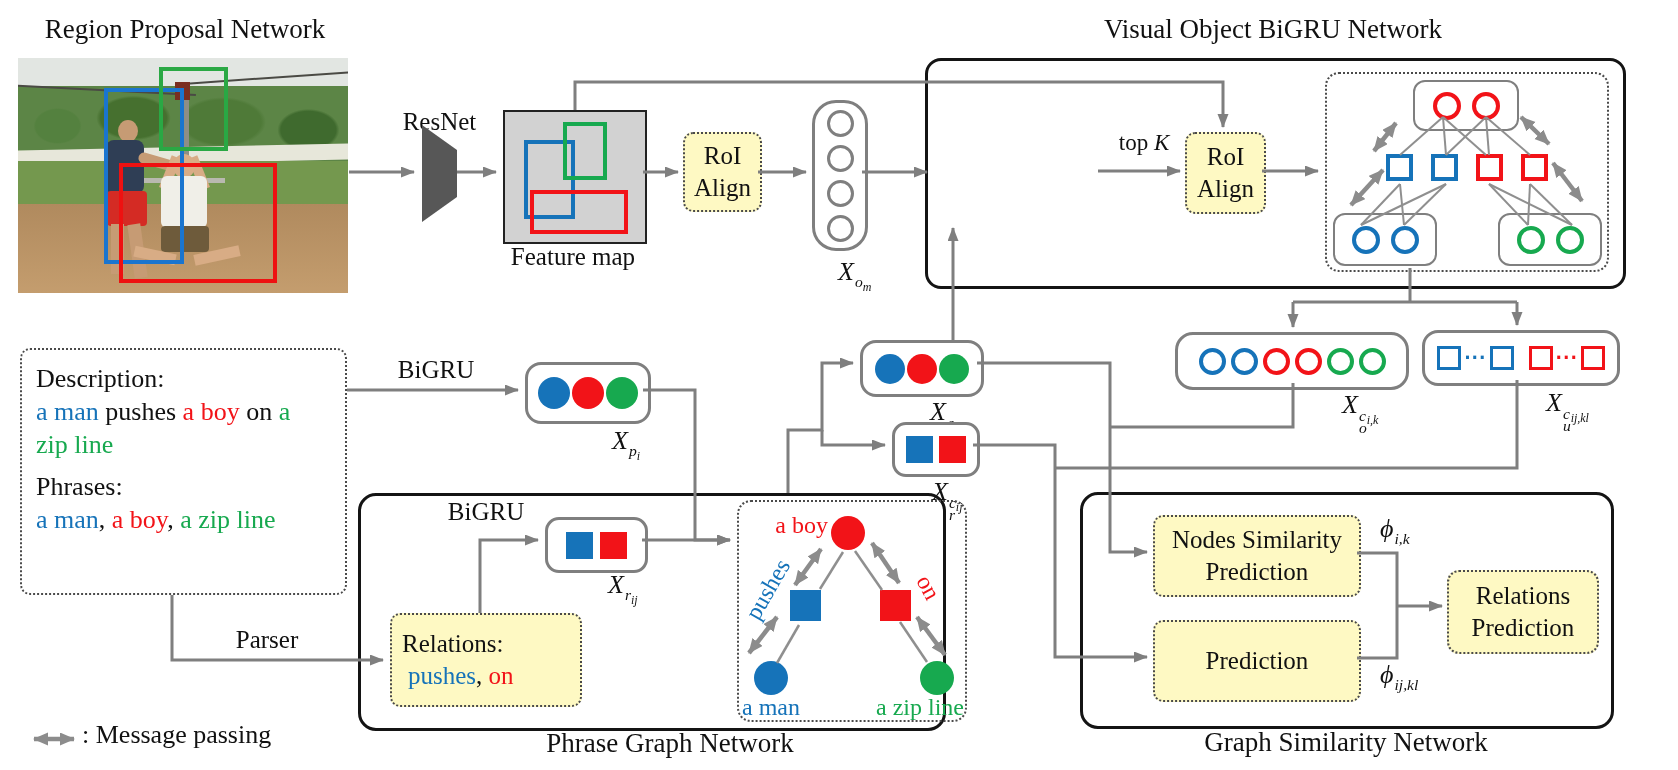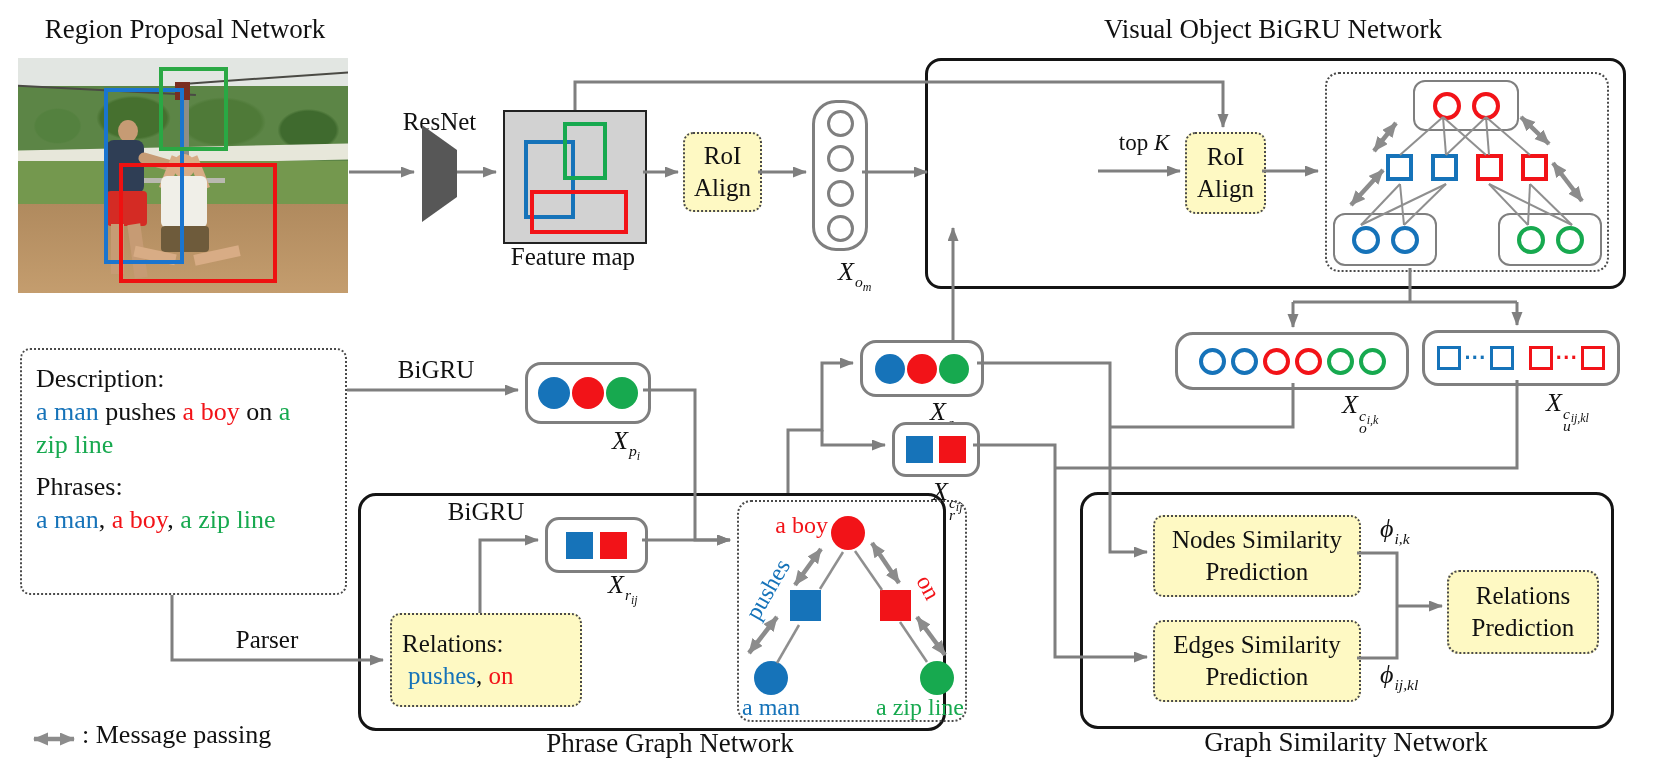--- a/index.html
+++ b/index.html
@@ -233,21 +233,20 @@
   <div class="gl" style="left:736px;top:694px;width:70px;text-align:center;color:var(--c-blue);">a man</div>
   <div class="gnode circle" style="left:920px;top:661px;background:var(--c-green);"></div>
   <div class="gl" style="left:868px;top:694px;width:104px;text-align:center;color:var(--c-green);">a zip line</div>
 
   <div class="blackbox" style="left:1080px;top:492px;width:528px;height:231px;"></div>
   <div class="dotbox" style="left:1153px;top:515px;width:204px;height:78px;">
     <span>Nodes Similarity</span>
     <span>Prediction</span>
   </div>
   <div class="dotbox" style="left:1153px;top:620px;width:204px;height:78px;">
-    <span>Edges Similarity</span>
     <span>Prediction</span>
   </div>
   <div class="dotbox" style="left:1447px;top:570px;width:148px;height:80px;border-radius:12px;">
     <span>Relations</span>
     <span>Prediction</span>
   </div>
   <span class="mvar" style="left:1380px;top:514px;"><span>ϕ</span><span class="sub1">i,k</span></span>
   <span class="mvar" style="left:1380px;top:660px;"><span>ϕ</span><span class="sub1">ij,kl</span></span>
 
   <div class="abs" style="left:82px;top:720px;width:240px;font-size:26px;">: Message passing</div>

